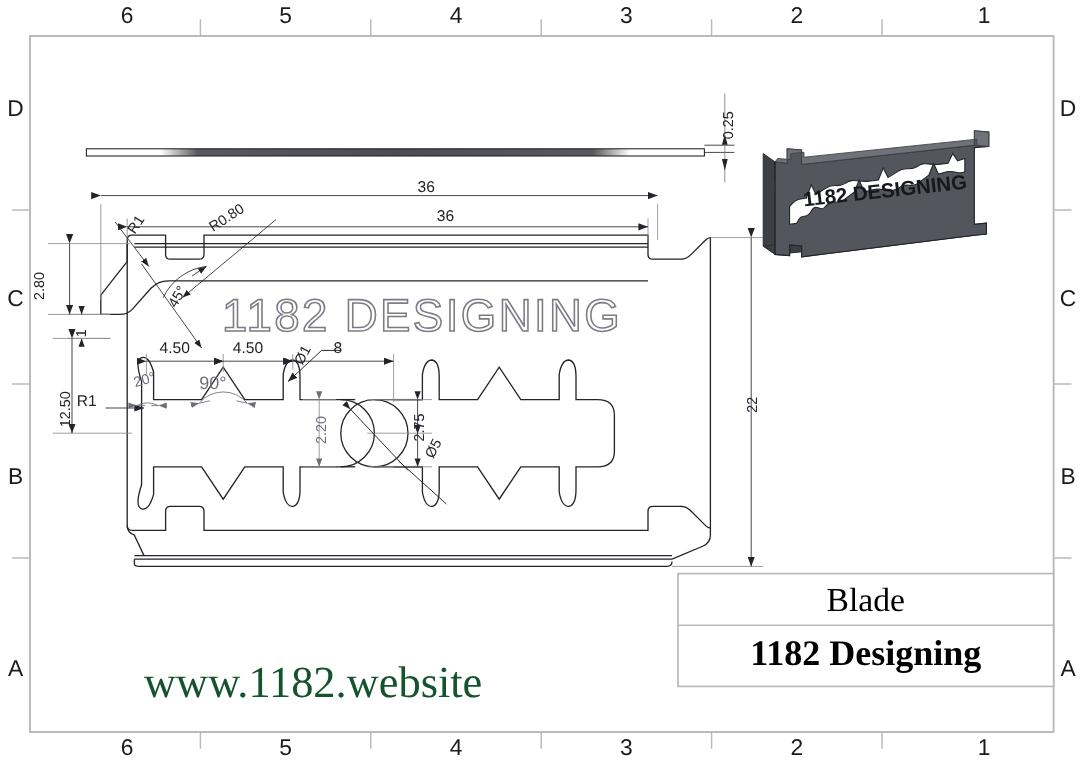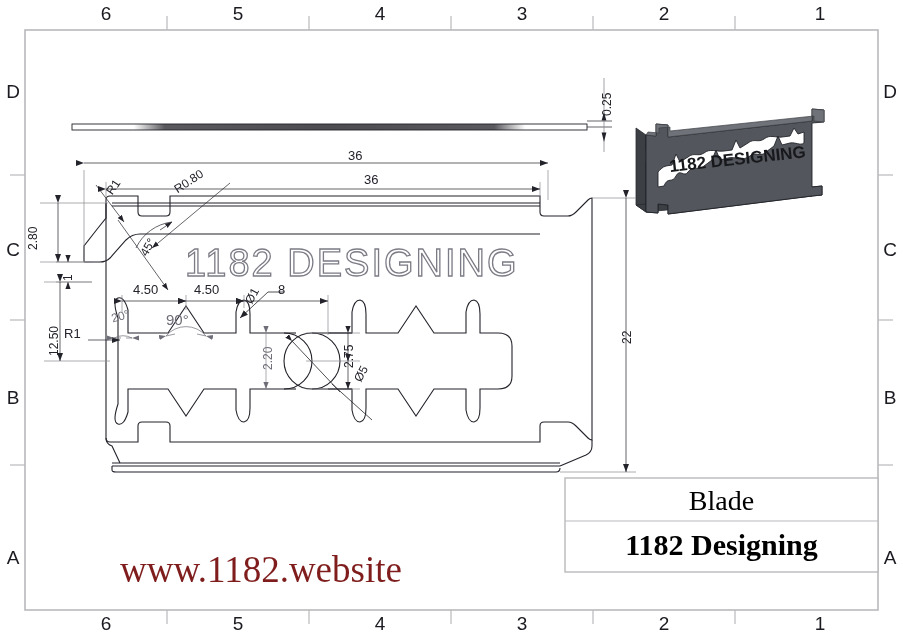--- a/index.html
+++ b/index.html
@@ -38,21 +38,21 @@
     font-weight: normal;
   }
   #tb-company {
     font-size: 30px;
     font-weight: bold;
   }
   #watermark {
     position: absolute;
     font-family: "Liberation Serif", serif;
     font-size: 37px;
-    color: #7f1d1d;
+    color: #14532d;
     white-space: nowrap;
     user-select: none;
   }
   .dim-text {
     position: absolute;
     font-family: "Liberation Sans", sans-serif;
     font-size: 12px;
     color: #23232b;
     white-space: nowrap;
     line-height: 1;

